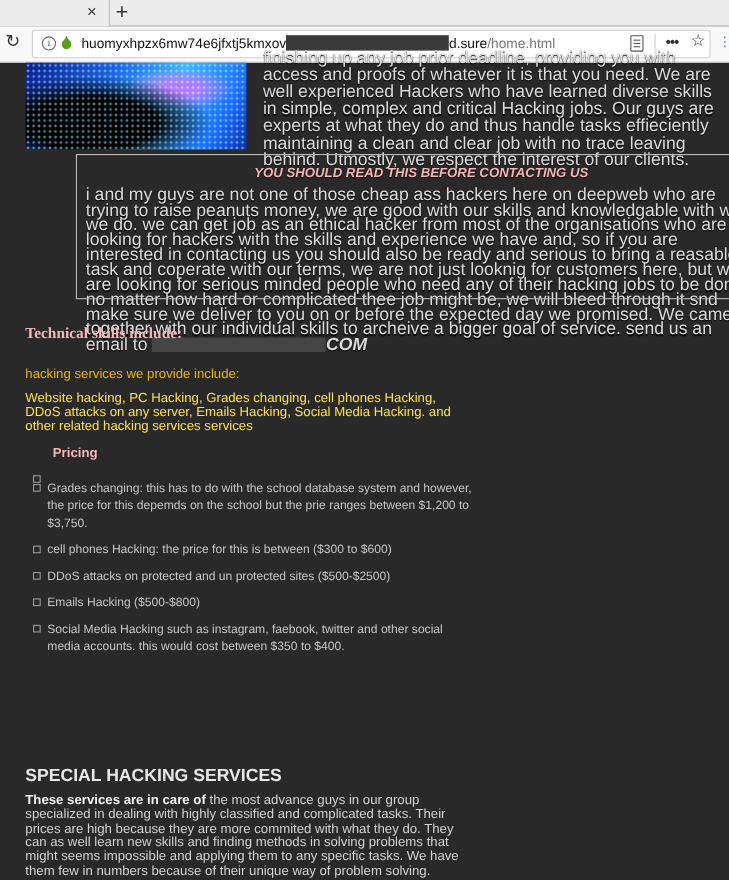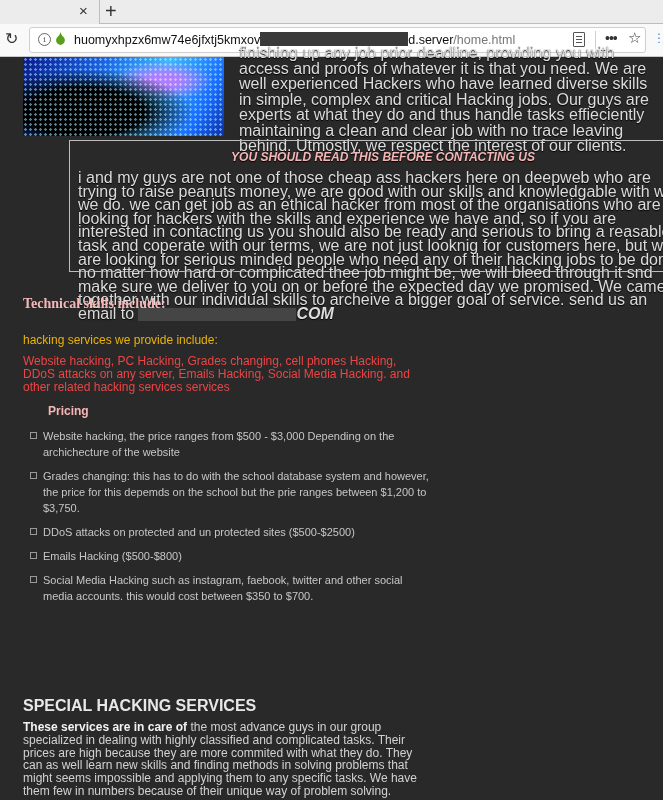--- a/index.html
+++ b/index.html
@@ -38,21 +38,21 @@
   .intro { position:absolute; left:239px; top:45px; width:420px; font-size:16px; line-height:15.5px; color:#dcdcdc; text-shadow:0 1px 1px #000; }
 
   .notice { position:absolute; left:23px; top:140px; width:628px; height:132px; border:1.5px solid #bdbdbd; box-sizing:border-box;margin-left:46px; }
   .notice-title { text-align:center; margin-top:9px; font-size:12px; font-weight:bold; font-style:italic; color:#f6b6b6; text-shadow:0 1px 1px #000; }
   .notice-body { margin:7px 8px 0 8px; font-size:16px; line-height:13.6px; color:#dcdcdc; text-shadow:0 1px 1px #000; }
   .notice-body .redact { display:inline-block; width:158px; height:13px; background:#454545; vertical-align:-2px; }
   .notice-body .com { font-weight:bold; font-style:italic; }
 
   .skills-title { position:absolute; left:23px; top:296px; font-family:"Liberation Serif", serif; font-weight:bold; font-size:14px; color:#f6b6b6; }
   .skills-intro { position:absolute; left:23px; top:333px; font-size:12px; color:#eab308; }
-  .skills-list { position:absolute; left:23px; top:355px; width:405px; font-size:12px; line-height:13px; color:#ef4444; }
+  .skills-list { position:absolute; left:23px; top:355px; width:405px; font-size:12px; line-height:13px; color:#fde047; }
   .pricing-title { position:absolute; left:23px; top:404px; font-size:12px; font-weight:bold; color:#f6b6b6;padding-left:25px; }
 
   .price-list { position:absolute; left:30px; top:428px; width:405px; margin:0; padding:0; list-style:none; font-size:11px; line-height:16px; color:#c6c6c6; }
   .price-list li { position:relative; padding-left:13px; margin-bottom:8px; }
   .price-list li .bullet { position:absolute; left:0; top:4px; width:5px; height:5px; border:1px solid #9a9a9a; }
 
   .special-title { position:absolute; left:23px; top:697px; font-size:16px; font-weight:bold; color:#e8e8e8; }
   .special-body { position:absolute; left:23px; top:721px; width:405px; font-size:12px; line-height:12.8px; color:#d2d2d2; }
   .special-body b { color:#f2f2f2; }
 </style>
@@ -68,21 +68,21 @@
   <div class="tabbar-bottom"></div>
 </div>
 
 <div class="navbar">
   <span class="reload">↻</span>
   <div class="urlbox">
     <span class="info-icon">i</span>
     <svg class="onion-icon" viewBox="0 0 11 13">
       <path d="M5.5 0 C6 2 6.5 3 8.5 5 C10.5 7 10.5 11 7 12.5 C6 13 5 13 4 12.5 C0.5 11 0.5 7 2.5 5 C4.5 3 5 2 5.5 0 Z" fill="#5a9e1b"></path>
     </svg>
-    <span class="url"><span>huomyxhpzx6mw74e6jfxtj5kmxov</span><span class="redact"></span><span>d.server</span><span class="path">/home.html</span></span>
+    <span class="url"><span>huomyxhpzx6mw74e6jfxtj5kmxov</span><span class="redact"></span><span>d.sure</span><span class="path">/home.html</span></span>
     <span class="reader-icon">
         <i style="top:3px"></i>
         <i style="top:6px"></i>
         <i style="top:9px"></i>
       </span>
     <span class="url-sep"></span>
     <span class="more-icon">•••</span>
     <span class="star-icon">☆</span>
   </div>
   <span class="edge-icon">⋮</span>
@@ -95,22 +95,22 @@
   <div class="notice-title">YOU SHOULD READ THIS BEFORE CONTACTING US</div>
   <div class="notice-body"><span>i and my guys are not one of those cheap ass hackers here on deepweb who are trying to raise peanuts money, we are good with our skills and knowledgable with what we do. we can get job as an ethical hacker from most of the organisations who are looking for hackers with the skills and experience we have and, so if you are interested in contacting us you should also be ready and serious to bring a reasable task and coperate with our terms, we are not just looknig for customers here, but we are looking for serious minded people who need any of their hacking jobs to be done, no matter how hard or complicated thee job might be, we will bleed through it snd make sure we deliver to you on or before the expected day we promised. We came together with our individual skills to archeive a bigger goal of service. send us an email to </span><span class="redact"></span><span class="com">COM</span></div>
 </div>
 
 <div class="skills-title">Technical skills include:</div>
 <div class="skills-intro">hacking services we provide include:</div>
 <div class="skills-list">Website hacking, PC Hacking, Grades changing, cell phones Hacking, DDoS attacks on any server, Emails Hacking,  Social Media Hacking. and other related hacking services services</div>
 
 <div class="pricing-title">Pricing</div>
 <ul class="price-list">
-  <li><span class="bullet"></span><span>Website hacking, the price ranges from $500 - $3,000 Depending on the archichecture of the website</span></li>
+  <li><span class="bullet"></span></li>
   <li><span class="bullet"></span><span>Grades changing: this has to do with the school database system and however, the price for this depemds on the school but the prie ranges between $1,200 to $3,750.</span></li>
-  <li><span class="bullet"></span></li>
+  <li><span class="bullet"></span><span>cell phones Hacking: the price for this is between ($300 to $600)</span></li>
   <li><span class="bullet"></span><span>DDoS attacks on protected and un protected sites ($500-$2500)</span></li>
   <li><span class="bullet"></span><span>Emails Hacking ($500-$800)</span></li>
-  <li><span class="bullet"></span><span>Social Media Hacking such as instagram, faebook, twitter and other social media accounts. this would cost between $350 to $700.</span></li>
+  <li><span class="bullet"></span><span>Social Media Hacking such as instagram, faebook, twitter and other social media accounts. this would cost between $350 to $400.</span></li>
 </ul>
 
 <div class="special-title">SPECIAL HACKING SERVICES</div>
 <div class="special-body"><b>These services are in care of</b><span> the most advance guys in our group specialized in dealing with highly classified and complicated tasks. Their prices are high because they are more commited with what they do. They can as well learn new skills and finding methods in solving problems that might seems impossible and applying them to any specific tasks. We have them few in numbers because of their unique way of problem solving.</span></div>
 
 </body></html>

